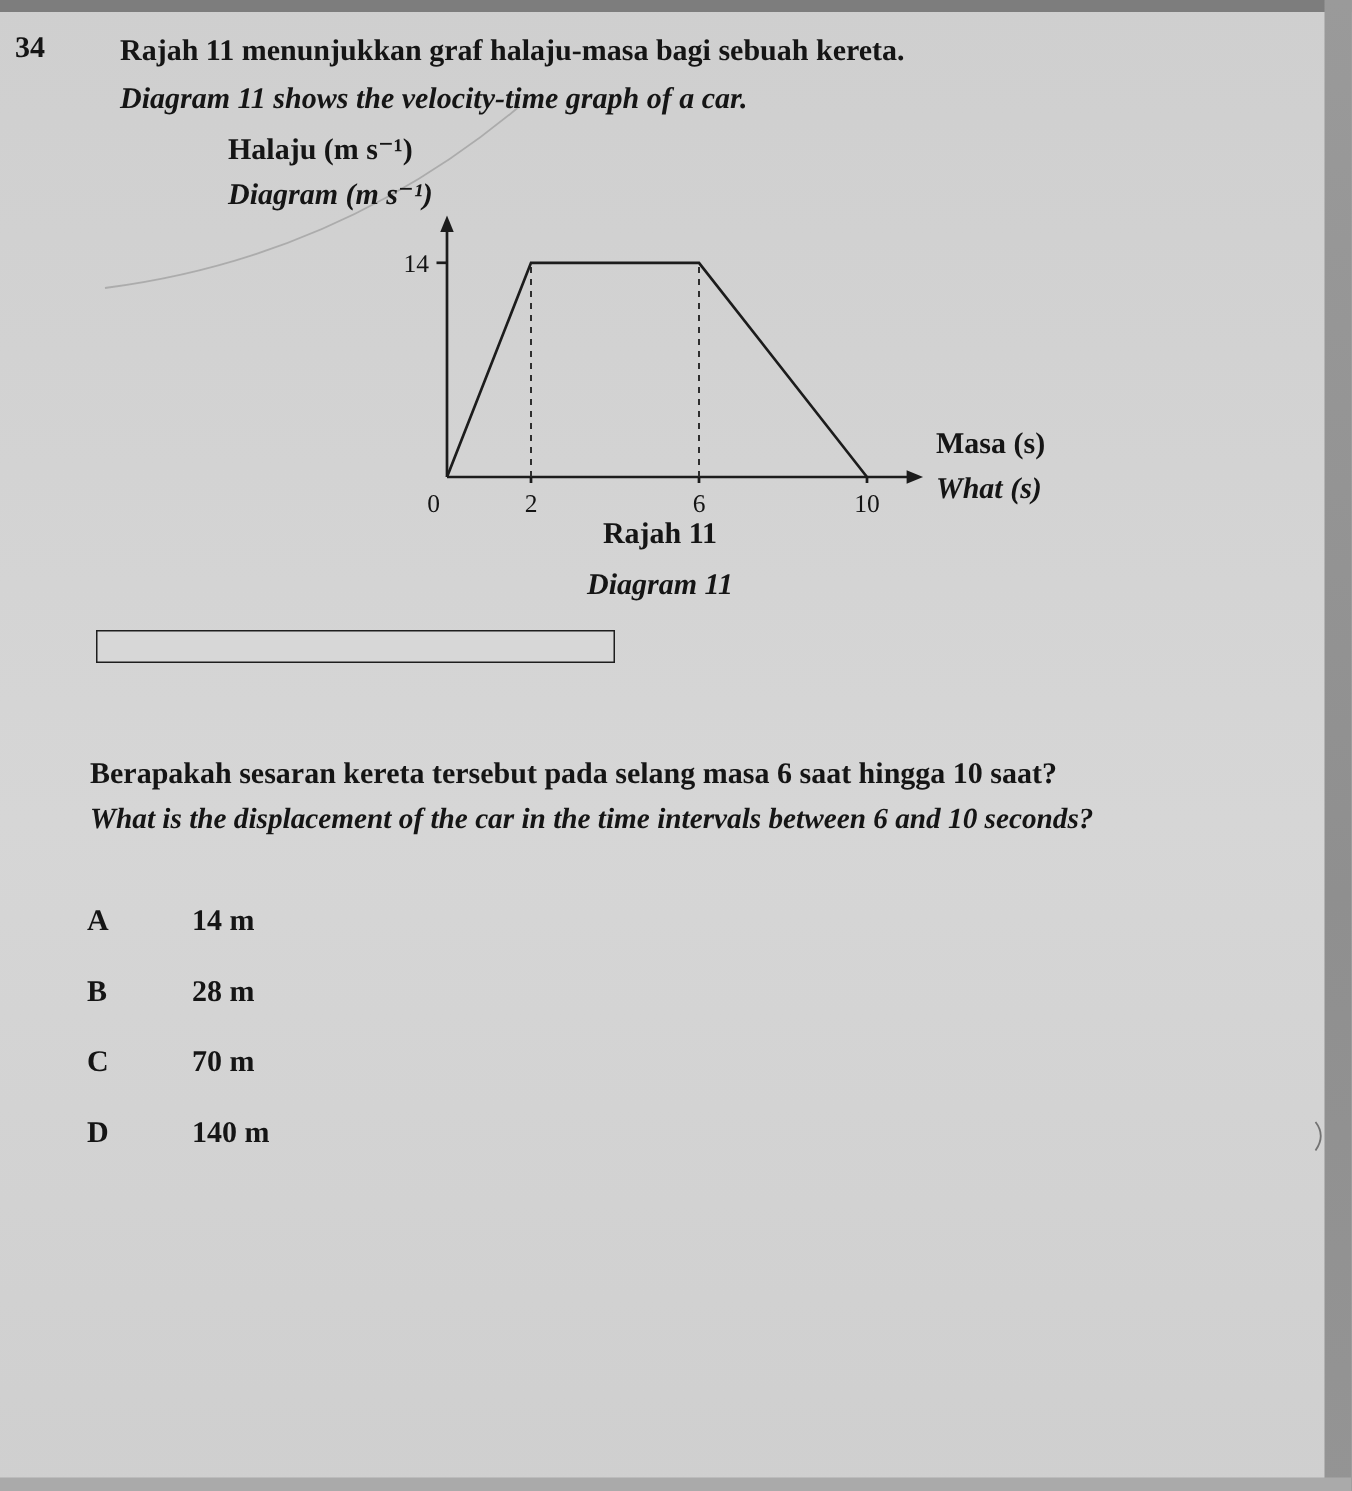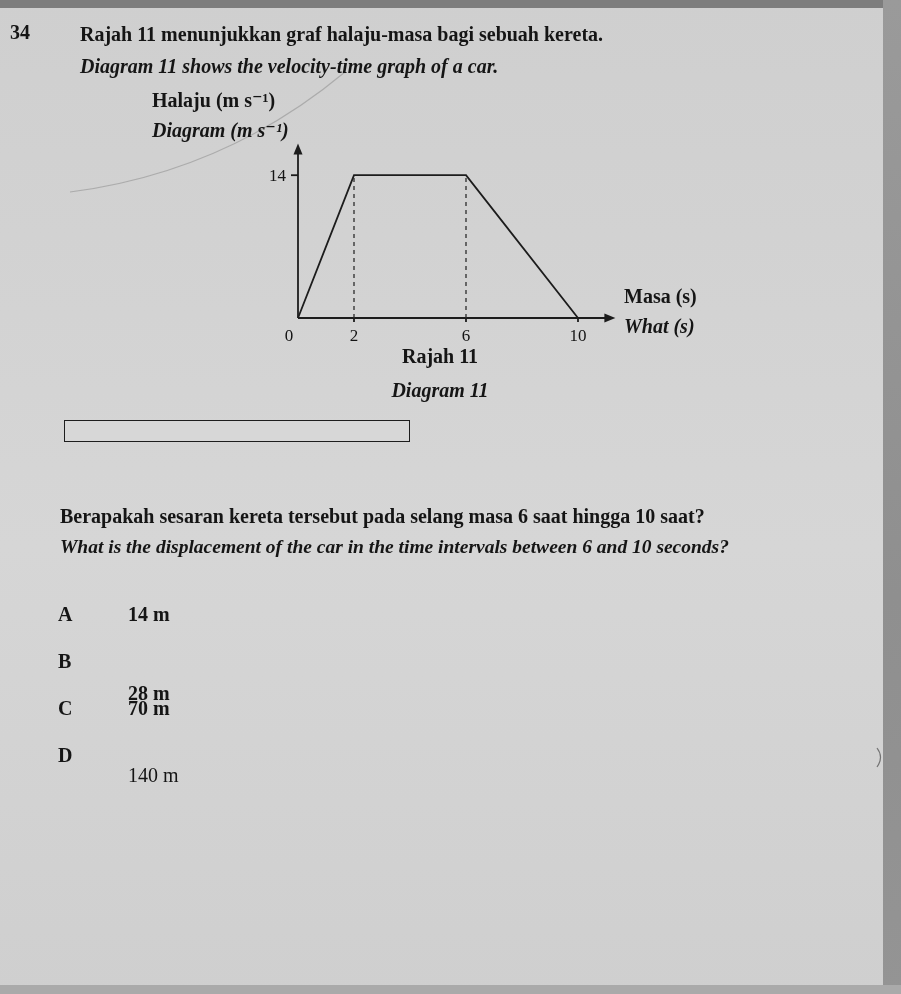--- a/index.html
+++ b/index.html
@@ -100,21 +100,21 @@
   <div class="abs fs19 formula-box">
   </div>
 
   <div class="abs b fs19 q-my">Berapakah sesaran kereta tersebut pada selang masa 6 saat hingga 10 saat?</div>
   <div class="abs bi q-en" style="font-size:19.5px;">What is the displacement of the car in the time intervals between 6 and 10 seconds?</div>
 
   <div class="abs b fs19 opt-letter optA">A</div>
   <div class="abs fs19 opt-value optA" style="font-weight:600;">14 m</div>
 
   <div class="abs b fs19 opt-letter optB">B</div>
-  <div class="abs fs19 opt-value optB" style="font-weight:600;margin-top:32px;">28 m</div>
+  <div class="abs fs19 opt-value optB" style="font-weight:600;">28 m</div>
 
   <div class="abs b fs19 opt-letter optC">C</div>
   <div class="abs fs19 opt-value optC" style="font-weight:600;">70 m</div>
 
   <div class="abs b fs19 opt-letter optD">D</div>
-  <div class="abs fs19 opt-value optD" style="font-weight:400;margin-top:20px;">140 m</div>
+  <div class="abs fs19 opt-value optD" style="font-weight:700;">140 m</div>
 
 </div>
 
 </body></html>

